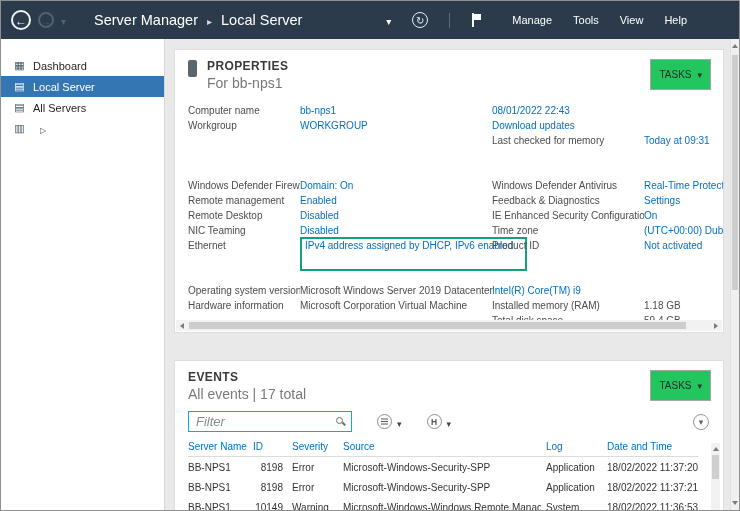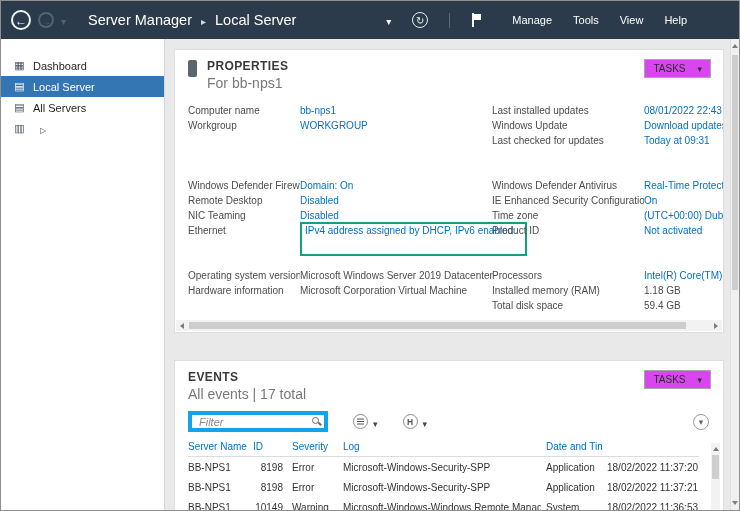--- a/index.html
+++ b/index.html
@@ -12,21 +12,21 @@
   .topbar { position:absolute; top:0; left:0; right:0; height:38px;
             background:#2b3b4b; display:flex; align-items:center; color:#fff; }
   .navgroup { display:flex; align-items:center; gap:7px; padding-left:10px; }
   .circle { border-radius:50%; display:flex; align-items:center; justify-content:center; }
   .btn-back { width:20px; height:20px; border:2px solid #eef3f6; color:#eef3f6; cursor:pointer; }
   .btn-back .glyph::after { content:"\2190"; font-size:12px; line-height:1; }
   .btn-fwd { width:16px; height:16px; border:2px solid #4e6472; color:#4e6472; cursor:pointer; }
   .btn-fwd .glyph::after { content:"\2192"; font-size:10px; line-height:1; }
   .hist-caret { color:#4e6472; cursor:pointer; }
   .hist-caret::after { content:"\25BE"; font-size:10px; }
-  .crumb { margin-left:22px; display:flex; align-items:flex-start; gap:9px; font-size:14.5px; }
+  .crumb { margin-left:28px; display:flex; align-items:flex-start; gap:9px; font-size:14.5px; }
   .crumb-sep::after { content:"\25B8"; font-size:10px; color:#cfd8dd; }
   .topbar-right { margin-left:auto; display:flex; align-items:center; gap:21px; padding-right:52px; }
   .srv-caret { color:#fff; cursor:pointer; }
   .srv-caret::after { content:"\25BE"; font-size:10px; }
   .refresh-btn { width:16px; height:16px; border:1px solid #e9eff2; color:#e9eff2; cursor:pointer; font-size:10px; }
   .refresh-btn .glyph::after { content:"\21BB"; }
   .tb-divider { width:1px; height:15px; background:#5a6c7c; }
   .flag-btn { position:relative; width:11px; height:14px; cursor:pointer; }
   .flag-btn::before { content:""; position:absolute; left:1px; top:0; width:2px; height:14px; background:#fff; }
   .flag-btn::after { content:""; position:absolute; left:3px; top:1px; width:7px; height:6px; background:#fff; }
@@ -47,22 +47,22 @@
 
   
   .main { position:absolute; left:165px; top:38px; right:9px; bottom:0; overflow:hidden; }
   .tile { position:relative; background:#fff; border:1px solid #dedede; overflow:hidden; }
   .tile.properties { margin:10px 6px 0 8px; height:284px; }
   .tile.events { margin:27px 6px 0 8px; height:175px; }
   .tile-head { display:flex; align-items:flex-start; padding:9px 12px 0 13px; }
   .tile-icon { width:9px; height:17px; background:#5b666d; border-radius:2px; margin:1px 10px 0 0; }
   .tile-titles h2 { margin:0; font-size:12px; font-weight:bold; color:#3a3a3a; letter-spacing:.4px; }
   .tile-sub { font-size:14px; color:#787878; margin-top:2px; }
-  .tasks-btn { margin-left:auto; display:flex; align-items:center; gap:12px; font-size:10px;
-               color:#2b2b2b; background:#d946ef; border:1px solid #a7a7a7; padding:3px 8px;
+  .tasks-btn { margin-left:auto; display:flex; align-items:center; gap:6px; font-size:10px;
+               color:#2b2b2b; background:#22c55e; border:1px solid #a7a7a7; padding:9px 8px;
                font-family:inherit; cursor:pointer; }
   .tasks-btn .caret::after { content:"\25BE"; font-size:9px; color:#333; }
 
   
   .prop-grid { margin:12px 0 12px 13px; font-size:10px; }
   .prow { display:grid; grid-template-columns:112px 192px 152px 1fr; padding:1px 0; line-height:13px; }
   .prow > span { min-width:0; }
   .prow.spacer { height:30px; }
   .plabel { color:#4c4c4c; white-space:nowrap; overflow:hidden; }
   .pval { white-space:nowrap; }
@@ -72,22 +72,22 @@
 
   
   .hscroll { position:absolute; left:1px; right:1px; bottom:1px; height:11px; background:#f2f2f2; }
   .hs-thumb { position:absolute; left:13px; right:36px; top:2px; bottom:2px; background:#cdcdcd; cursor:pointer; }
   .hs-left { position:absolute; left:4px; top:2.5px; cursor:pointer; }
   .hs-right { position:absolute; right:4px; top:2.5px; cursor:pointer; }
 
   
   .etoolbar { display:flex; align-items:center; margin:9px 14px 0 13px; }
   .filter-wrap { position:relative; }
-  .filter-input { width:140px; height:21px; border:4px solid #0ea5e9; padding:0 24px 0 7px;
-                  font-family:inherit; font-size:11px; color:#333; }
+  .filter-input { width:164px; height:21px; border:1px solid #0ea5e9; padding:0 24px 0 7px;
+                  font-family:inherit; font-size:13px; color:#333; }
   .filter-input::placeholder { color:#8a8a8a; font-style:italic; }
   .mag-icon { position:absolute; right:9px; top:6px; width:7px; height:7px;
               border:1.5px solid #6d6d6d; border-radius:50%; }
   .mag-icon::after { content:""; position:absolute; width:4px; height:1.5px; background:#6d6d6d;
                      transform:rotate(45deg); right:-4px; bottom:-1.5px; }
   .tool-drop { display:flex; align-items:center; gap:5px; margin-left:25px; cursor:pointer; }
   .circ16 { width:15px; height:15px; border:1px solid #8c8c8c; border-radius:50%;
             display:flex; align-items:center; justify-content:center; }
   .lines-icon { width:7px; height:1px; background:#555; box-shadow:0 -2.5px 0 #555, 0 2.5px 0 #555; }
   .h-glyph { font-size:8.5px; font-weight:bold; color:#555; }
@@ -205,52 +205,56 @@
           <span>TASKS</span>
           <span class="caret"></span>
         </button>
       </div>
 
       <div class="prop-grid">
 
           <div class="prow">
             <span class="plabel">Computer name</span>
             <span class="pval"><span class="pv link">bb-nps1</span></span>
-            <span class="plabel">Last installed updates</span>
             <span class="pval"><span class="pv link">08/01/2022 22:43</span></span>
           </div>
 
           <div class="prow">
             <span class="plabel">Workgroup</span>
             <span class="pval"><span class="pv link">WORKGROUP</span></span>
-            <span class="plabel">Windows Update</span>
             <span class="pval"><span class="pv link">Download updates</span></span>
           </div>
 
           <div class="prow">
             <span class="plabel"></span>
             <span class="pval"><span class="pv"></span></span>
-            <span class="plabel">Last checked for updates</span>
+            <span class="plabel">Last checked for memory</span>
             <span class="pval"><span class="pv link">Today at 09:31</span></span>
           </div>
 
           <div class="prow spacer">
             <span class="plabel"></span>
             <span class="pval"><span class="pv"></span></span>
             <span class="plabel"></span>
             <span class="pval"><span class="pv"></span></span>
           </div>
 
           <div class="prow">
             <span class="plabel">Windows Defender Firewall</span>
             <span class="pval"><span class="pv link">Domain: On</span></span>
             <span class="plabel">Windows Defender Antivirus</span>
             <span class="pval"><span class="pv link">Real-Time Protectio</span></span>
           </div>
 
+          <div class="prow">
+            <span class="plabel">Remote management</span>
+            <span class="pval"><span class="pv link">Enabled</span></span>
+            <span class="plabel">Feedback &amp; Diagnostics</span>
+            <span class="pval"><span class="pv link">Settings</span></span>
+          </div>
 
           <div class="prow">
             <span class="plabel">Remote Desktop</span>
             <span class="pval"><span class="pv link">Disabled</span></span>
             <span class="plabel">IE Enhanced Security Configuration</span>
             <span class="pval"><span class="pv link">On</span></span>
           </div>
 
           <div class="prow">
             <span class="plabel">NIC Teaming</span>
@@ -269,21 +273,20 @@
           <div class="prow spacer">
             <span class="plabel"></span>
             <span class="pval"><span class="pv"></span></span>
             <span class="plabel"></span>
             <span class="pval"><span class="pv"></span></span>
           </div>
 
           <div class="prow">
             <span class="plabel">Operating system version</span>
             <span class="pval"><span class="pv">Microsoft Windows Server 2019 Datacenter</span></span>
-            <span class="plabel">Processors</span>
             <span class="pval"><span class="pv link">Intel(R) Core(TM) i9</span></span>
           </div>
 
           <div class="prow">
             <span class="plabel">Hardware information</span>
             <span class="pval"><span class="pv">Microsoft Corporation Virtual Machine</span></span>
             <span class="plabel">Installed memory (RAM)</span>
             <span class="pval"><span class="pv">1.18 GB</span></span>
           </div>
 
@@ -336,20 +339,21 @@
 
       <div class="etable">
         <div class="egrid ehead">
 
             <span>Server Name</span>
 
             <span>ID</span>
 
             <span>Severity</span>
 
+            <span>Source</span>
 
             <span>Log</span>
 
             <span>Date and Time</span>
           </div>
         <div>
 
             <div class="egrid erow">
               <span>BB-NPS1</span>
               <span>8198</span>

